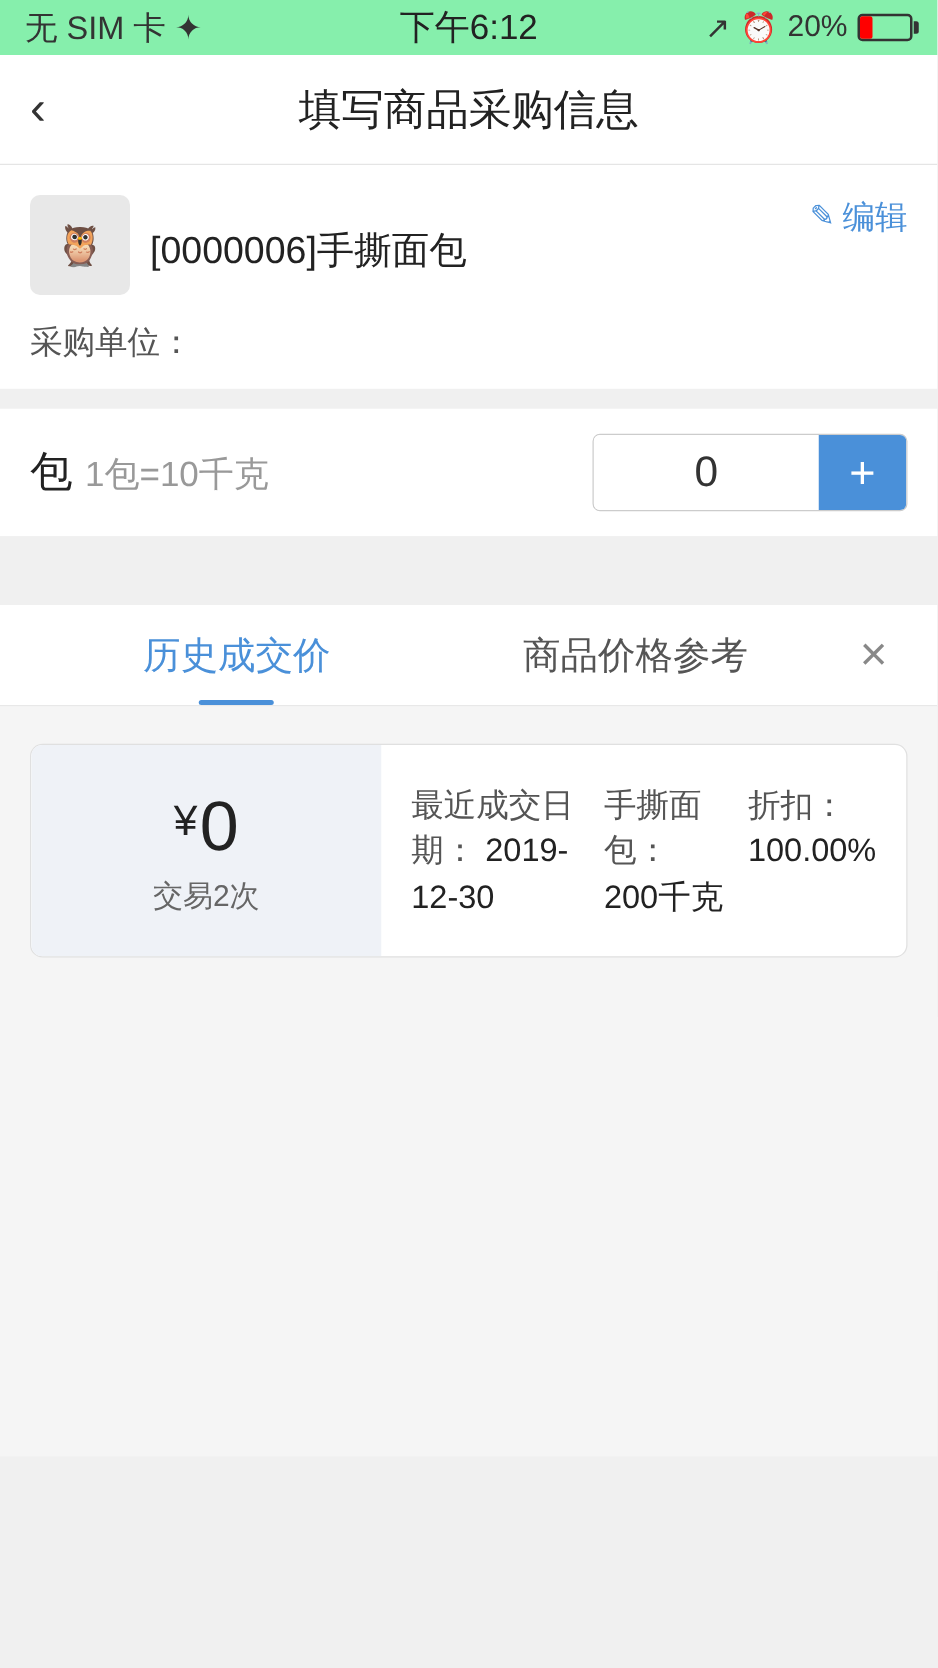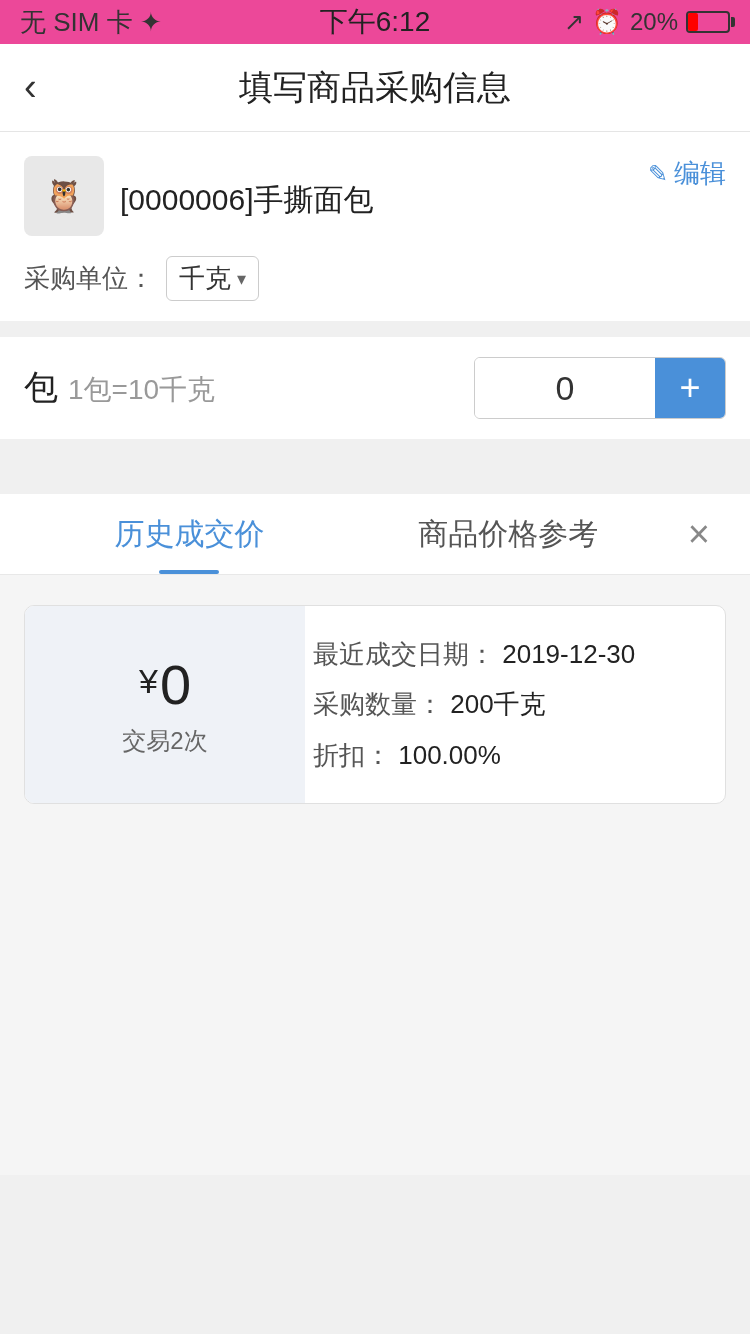--- a/index.html
+++ b/index.html
@@ -9,21 +9,21 @@
       min-height: 1334px;
       font-family: -apple-system, "PingFang SC", "Helvetica Neue", Arial, sans-serif;
       background: #f0f0f0;
       overflow-x: hidden;
     }
 
     
     .status-bar {
       width: 750px;
       height: 44px;
-      background: #ec4899;
+      background: #86efac;
       display: flex;
       align-items: center;
       justify-content: space-between;
       padding: 0 20px;
       font-size: 26px;
     }
     .status-left {
       display: flex;
       align-items: center;
       gap: 10px;
@@ -339,23 +339,23 @@
     .history-price .amount {
       font-size: 56px;
     }
     .history-trade-count {
       font-size: 24px;
       color: #666;
       margin-top: 8px;
     }
     .history-right {
       flex: 1;
-      padding: 30px 8px;
-      display: flex;
-      flex-direction: column;
+      padding: 30px 24px;
+      display: flex;
+      flex-direction: row;
       gap: 14px;
     }
     .history-detail-row {
       font-size: 26px;
       color: #333;
       line-height: 1.4;
     }
     .history-detail-row .label {
       color: #555;
     }
@@ -395,24 +395,20 @@
       <span class="product-name">[0000006]手撕面包</span>
     </div>
     <div class="edit-btn">
       <span class="edit-icon">✎</span>
       <span>编辑</span>
     </div>
   </div>
   <div class="product-footer">
     <div class="unit-row">
       <span>采购单位：</span>
-      <div class="unit-select">
-        <span>千克</span>
-        <span class="caret">▾</span>
-      </div>
     </div>
   </div>
 </div>
 
 <div class="quantity-row">
   <div class="qty-label">
     <span class="qty-unit">包</span>
     <span class="qty-sub">1包=10千克</span>
   </div>
   <div class="qty-control">
@@ -442,21 +438,21 @@
         <span class="amount">0</span>
       </div>
       <div class="history-trade-count">交易2次</div>
     </div>
     <div class="history-right">
       <div class="history-detail-row">
         <span class="label">最近成交日期：</span>
         <span class="value">2019-12-30</span>
       </div>
       <div class="history-detail-row">
-        <span class="label">采购数量：</span>
+        <span class="label">手撕面包：</span>
         <span class="value">200千克</span>
       </div>
       <div class="history-detail-row">
         <span class="label">折扣：</span>
         <span class="value">100.00%</span>
       </div>
     </div>
   </div>
 </div>
 

